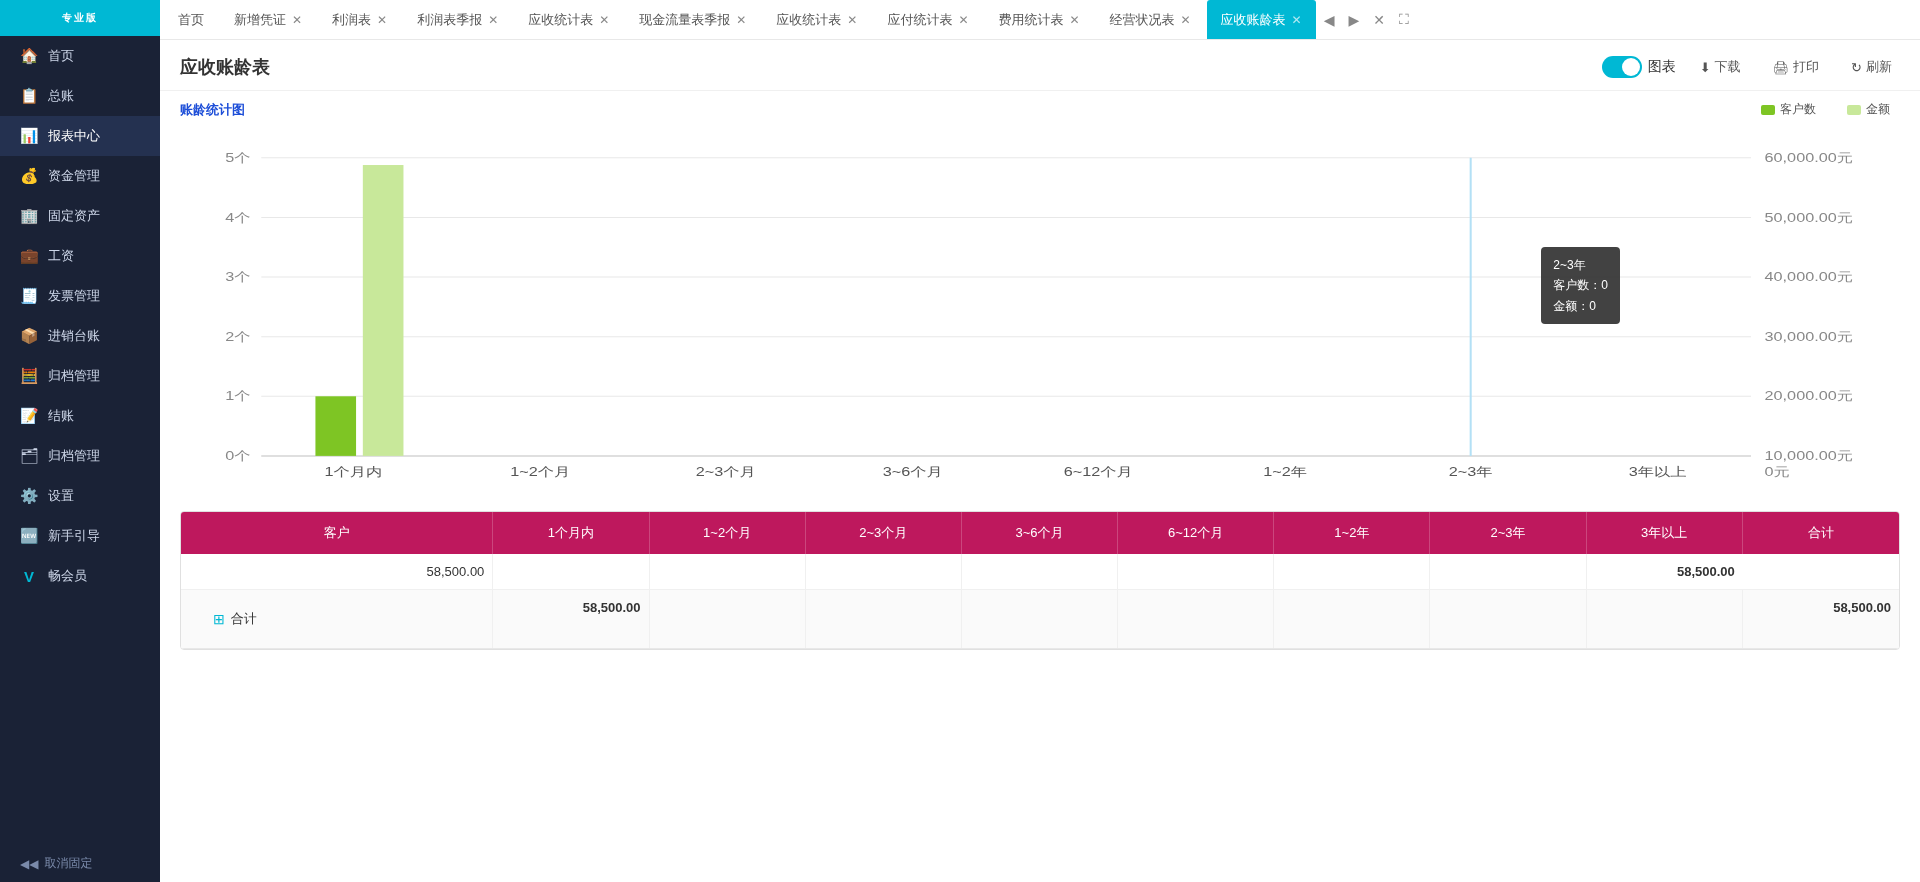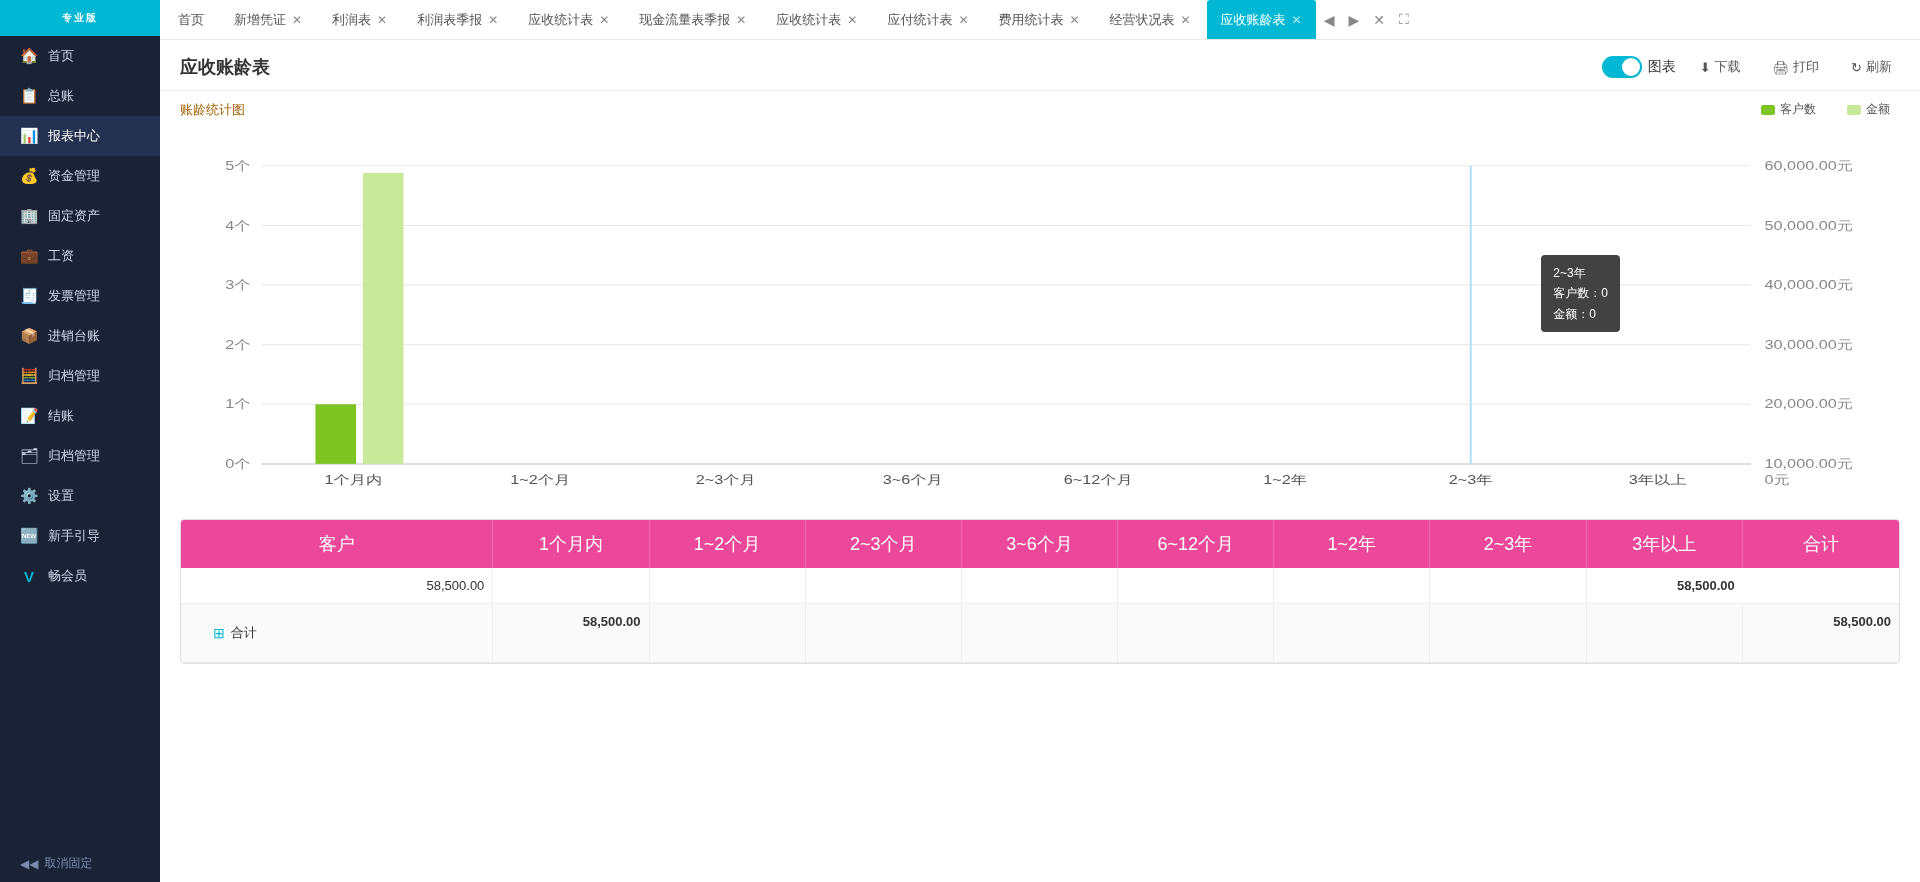--- a/index.html
+++ b/index.html
@@ -130,21 +130,21 @@
       font-size: 13px; color: #555; cursor: pointer;
       background: none; border: none; padding: 4px 8px;
     }
 
     
     .chart-area {
       padding: 10px 20px 0 20px;
       background: white;
       position: relative;
     }
-    .chart-title { font-size: 13px; color: #a16207; margin-bottom: 16px; }
+    .chart-title { font-size: 13px; color: #1d4ed8; margin-bottom: 8px; font-weight: bold; }
     .chart-legend { position: absolute; top: 10px; right: 30px; display: flex; gap: 31px; align-items: center; font-size: 12px; color: #555; }
     .legend-item { display: flex; align-items: center; gap: 5px; }
     .legend-box { width: 14px; height: 10px; border-radius: 2px; }
     .chart-container { position: relative; height: 370px; }
 
     
     .chart-tooltip {
       position: absolute;
       background: rgba(40,40,40,0.88);
       color: white;
@@ -158,23 +158,23 @@
     
     .table-area {
       margin: 14px 20px;
       border-radius: 4px;
       overflow: hidden;
       border: 1px solid #e0e0e0;
     }
     .table-header-row {
       display: grid;
       grid-template-columns: 2fr 1fr 1fr 1fr 1fr 1fr 1fr 1fr 1fr 1fr;
-      background: #ec4899;
+      background: #be185d;
       color: white;
-      font-size: 18px;
+      font-size: 13px;
     }
     .th {
       padding: 12px 8px;
       text-align: center;
       border-right: 1px solid rgba(255,255,255,0.2);
     }
     .th:last-child { border-right: none; }
     .table-data-row {
       display: grid;
       grid-template-columns: 2fr 1fr 1fr 1fr 1fr 1fr 1fr 1fr 1fr 1fr;

